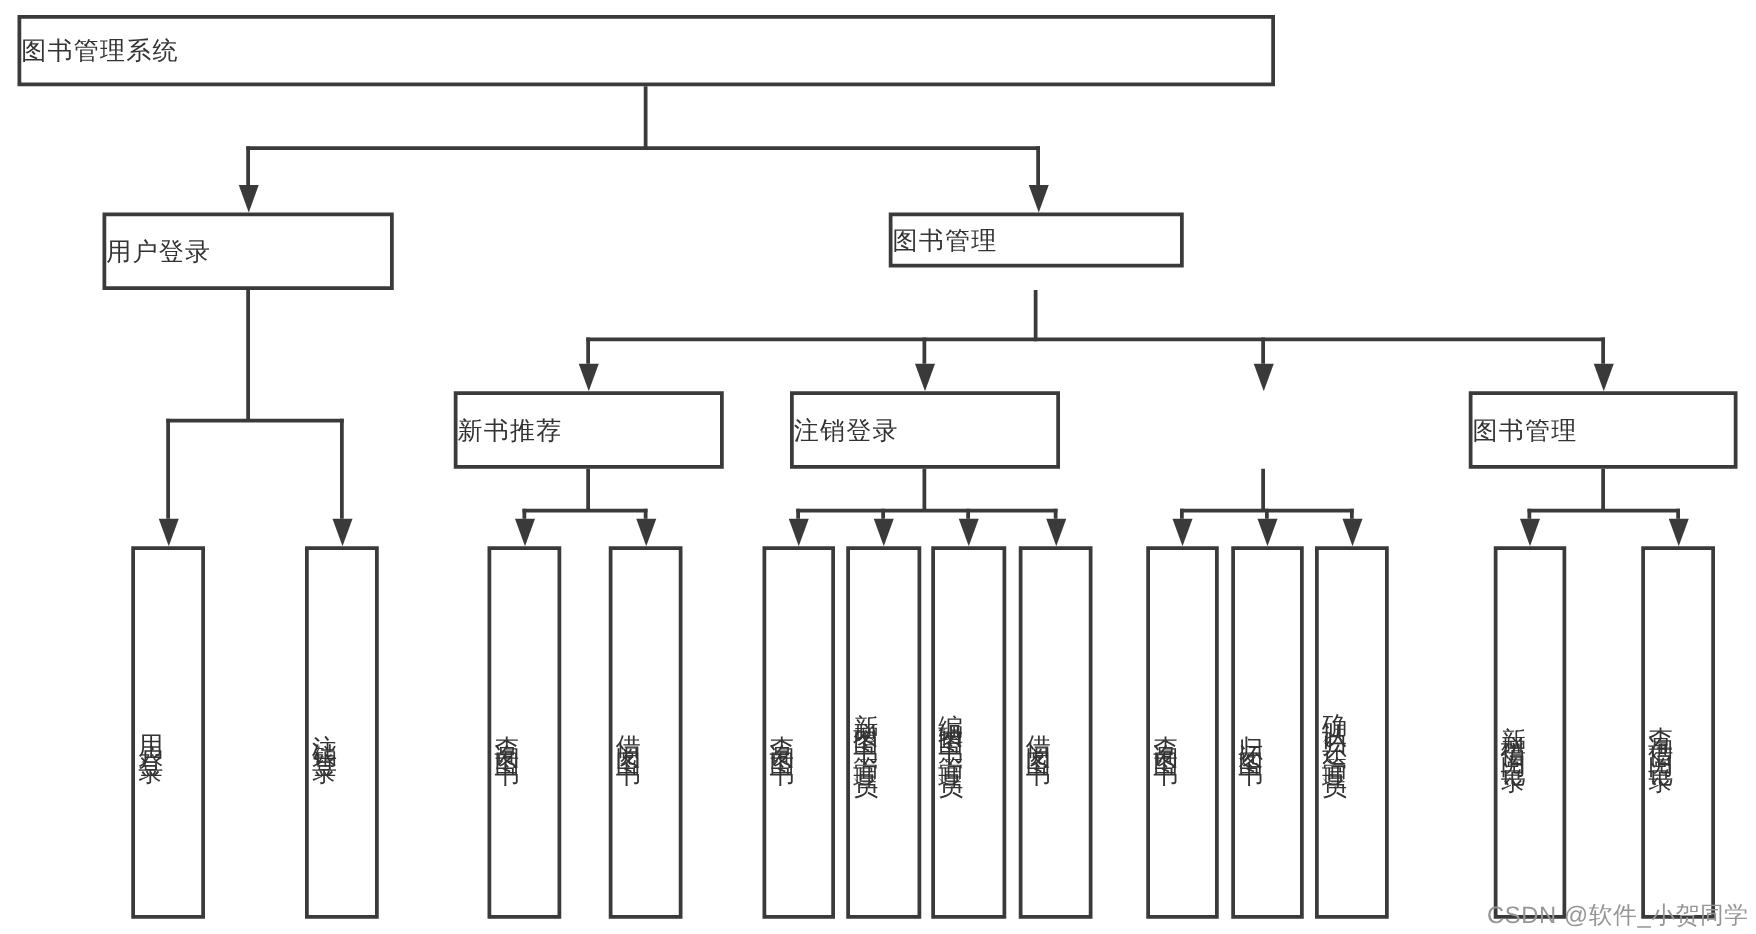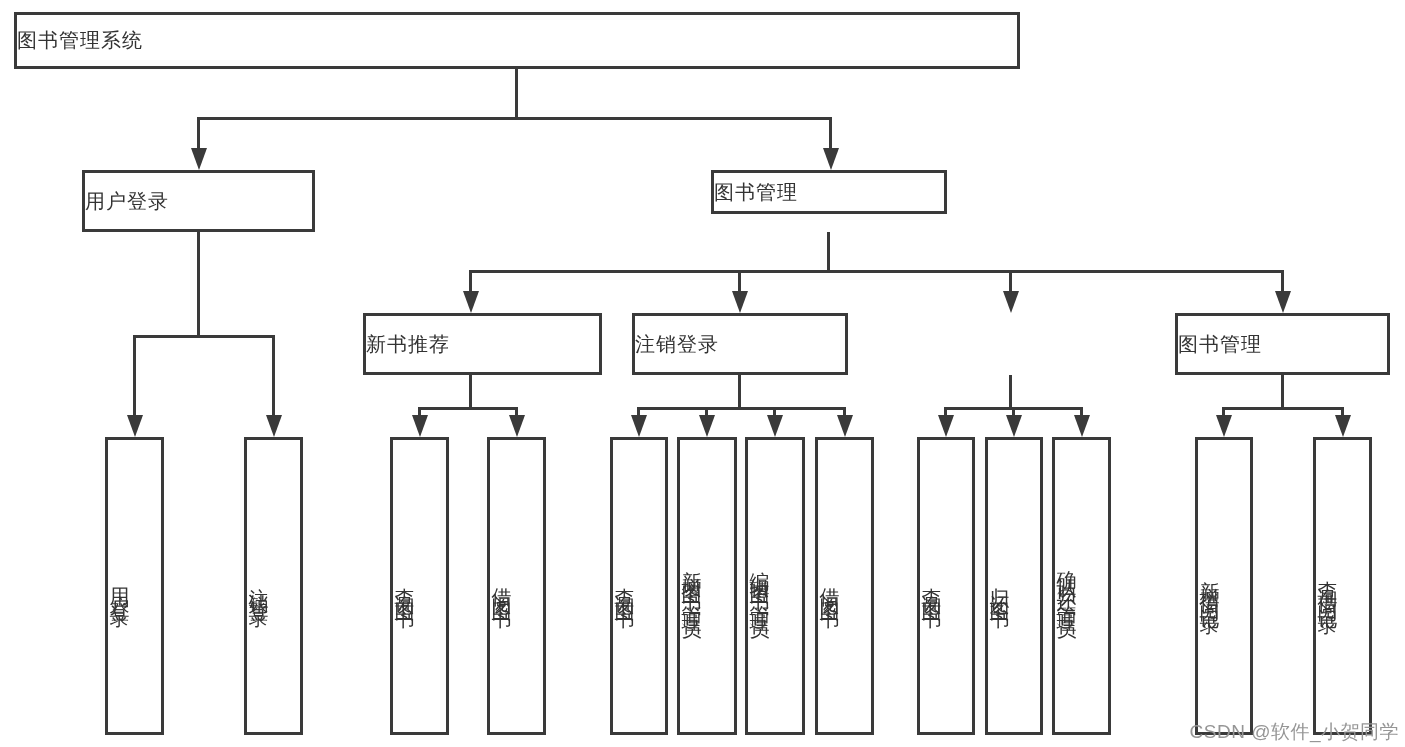--- a/index.html
+++ b/index.html
@@ -64,21 +64,21 @@
   <div class="arrow" style="left:133px;top:335px;height:80px"></div>
   <div class="arrow" style="left:272px;top:335px;height:80px"></div>
 
   <div class="line line-v" style="left:827px;top:232px;height:41px"></div>
   <div class="line line-h" style="left:469px;top:270px;width:815px"></div>
   <div class="arrow" style="left:469px;top:270px;height:21px"></div>
   <div class="arrow" style="left:738px;top:270px;height:21px"></div>
   <div class="arrow" style="left:1009px;top:270px;height:21px"></div>
   <div class="arrow" style="left:1281px;top:270px;height:21px"></div>
 
-  <div class="box" style="left:363px;top:313px;width:239px;height:62px">
+  <div class="box" style="left:363px;top:313px;width:216px;height:62px">
     <span class="hlabel">新书推荐</span>
   </div>
   <div class="box" style="left:632px;top:313px;width:216px;height:62px">
     <span class="hlabel">注销登录</span>
   </div>
   <div class="box" style="left:1175px;top:313px;width:215px;height:62px">
     <span class="hlabel">图书管理</span>
   </div>
 
   <div class="line line-v" style="left:469px;top:375px;height:34px"></div>

